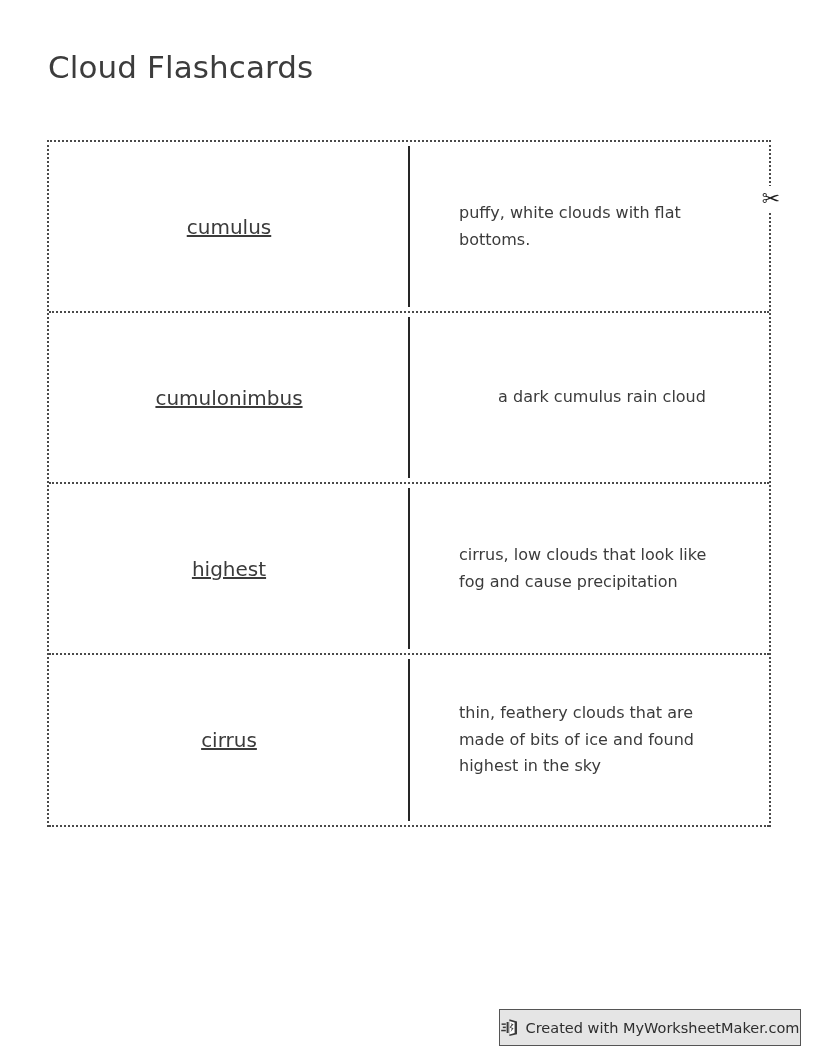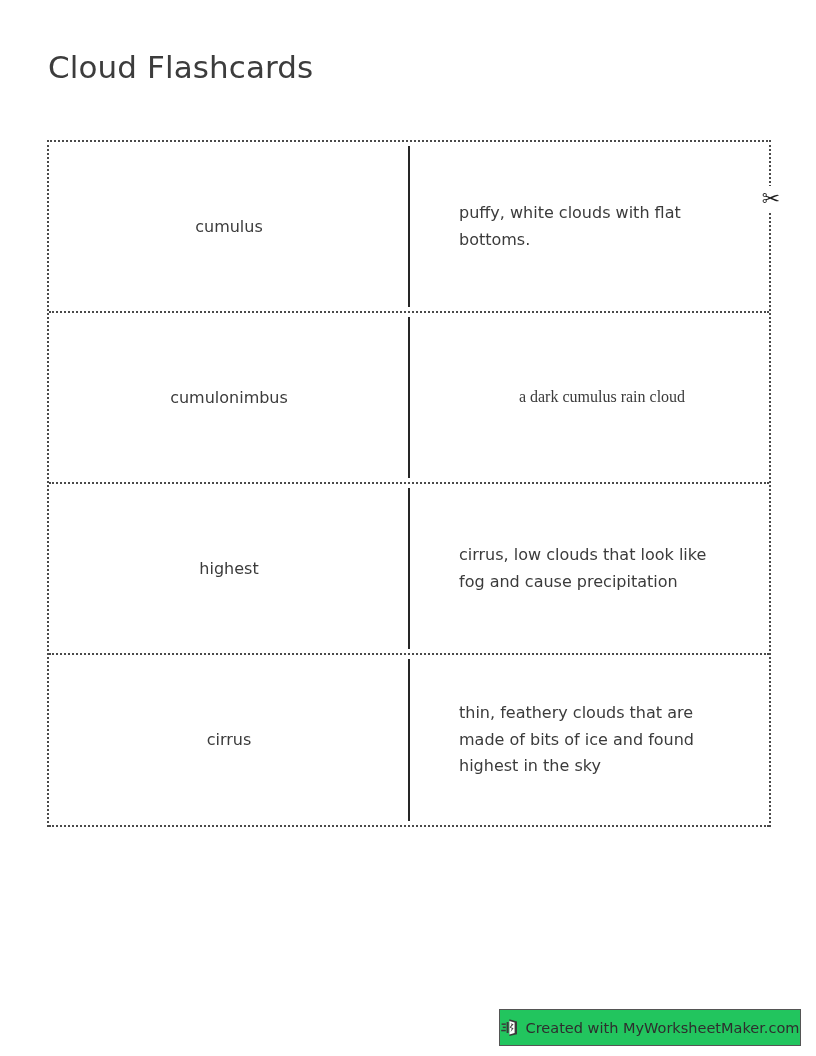--- a/index.html
+++ b/index.html
@@ -58,46 +58,47 @@
   .card-term-cell {
     width: 360px;
     flex: 0 0 360px;
     display: flex;
     align-items: center;
     justify-content: center;
     box-sizing: border-box;
     padding: 0 18px;
   }
   .card-term {
-    font-size: 16px;
+    font-size: 20px;
     line-height: 26px;
     color: #3b3b3b;
     text-align: center;
     font-weight: 400;
+    text-decoration: underline;
   }
 
   .card-divider {
     position: absolute;
     left: 359px;
     top: 4px;
     bottom: 4px;
     width: 2px;
     background: #262626;
   }
 
   .card-def-cell {
     flex: 1 1 auto;
     display: flex;
     align-items: center;
     box-sizing: border-box;
     padding-left: 24px;
     padding-right: 36px;
   }
   .card-def-cell.align-left  { justify-content: flex-start; }
-  .card-def-cell.align-center{ justify-content: center; padding-left: 18px; padding-right: 18px; font-family: Liberation Serif, serif; }
+  .card-def-cell.align-center{ justify-content: center; padding-left: 18px; padding-right: 18px; }
 
   .card-def {
     font-size: 16px;
     line-height: 26.5px;
     color: #3b3b3b;
     font-weight: 400;
     max-width: 300px;
     margin-left: 26px;
   }
   .card-def-cell.align-center .card-def {
@@ -123,21 +124,21 @@
   }
 
   
   .footer-badge {
     position: absolute;
     left: 499px;
     top: 1009px;
     width: 302px;
     height: 37px;
     border: 1px solid #555555;
-    background: #22c55e;
+    background: #e5e5e5;
     box-sizing: border-box;
     display: flex;
     align-items: center;
     justify-content: center;
     gap: 4px;
   }
   .footer-logo {
     width: 21px;
     height: 21px;
     flex: 0 0 21px;

